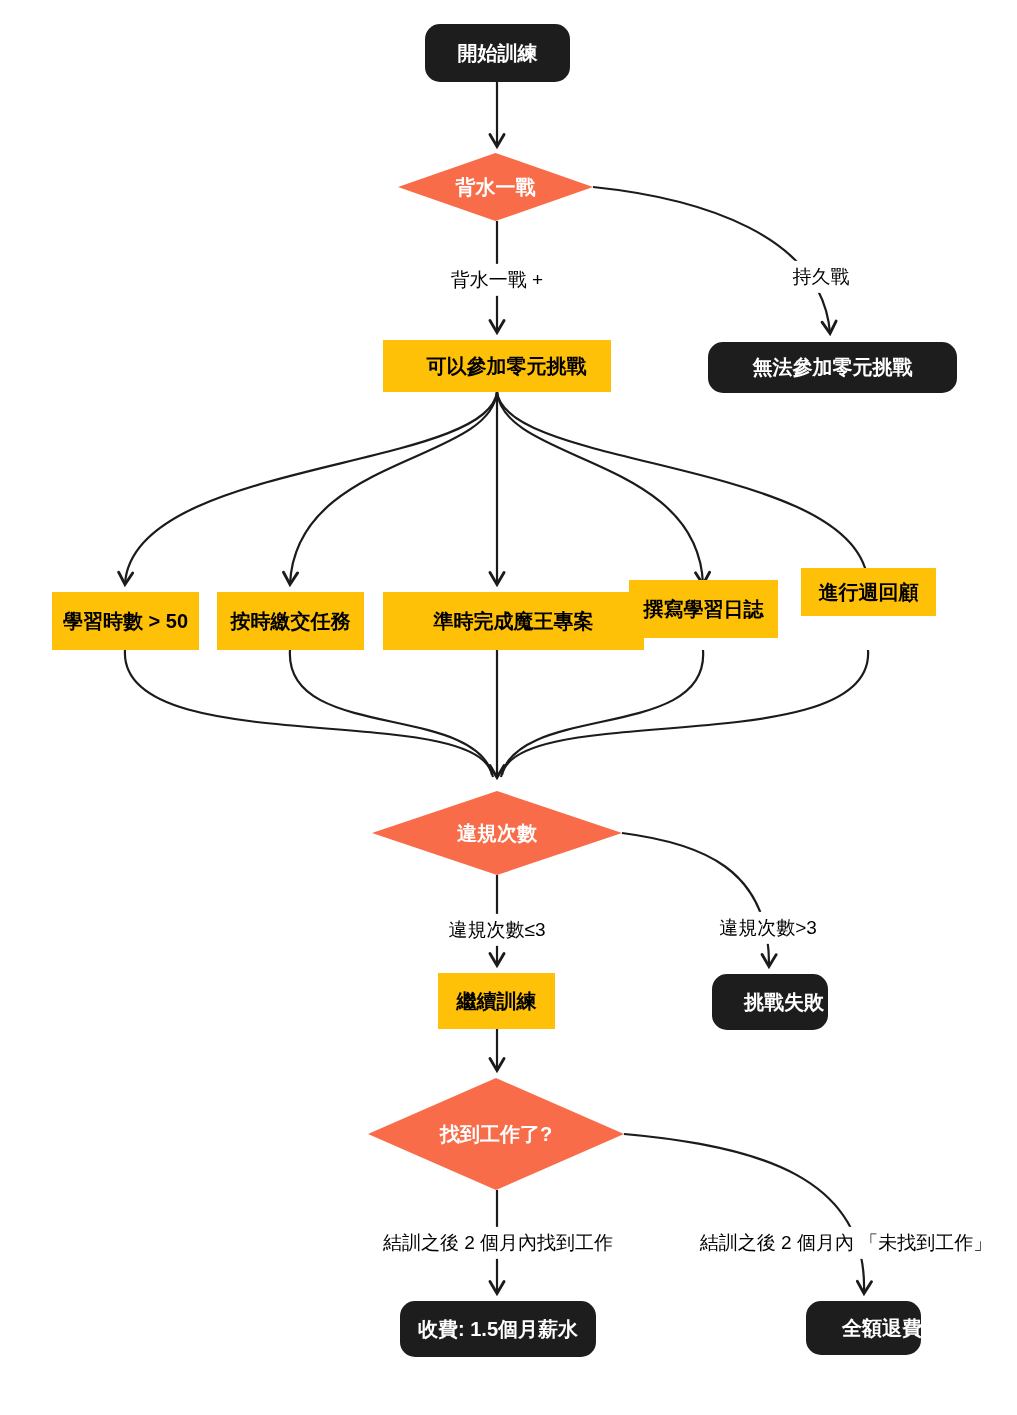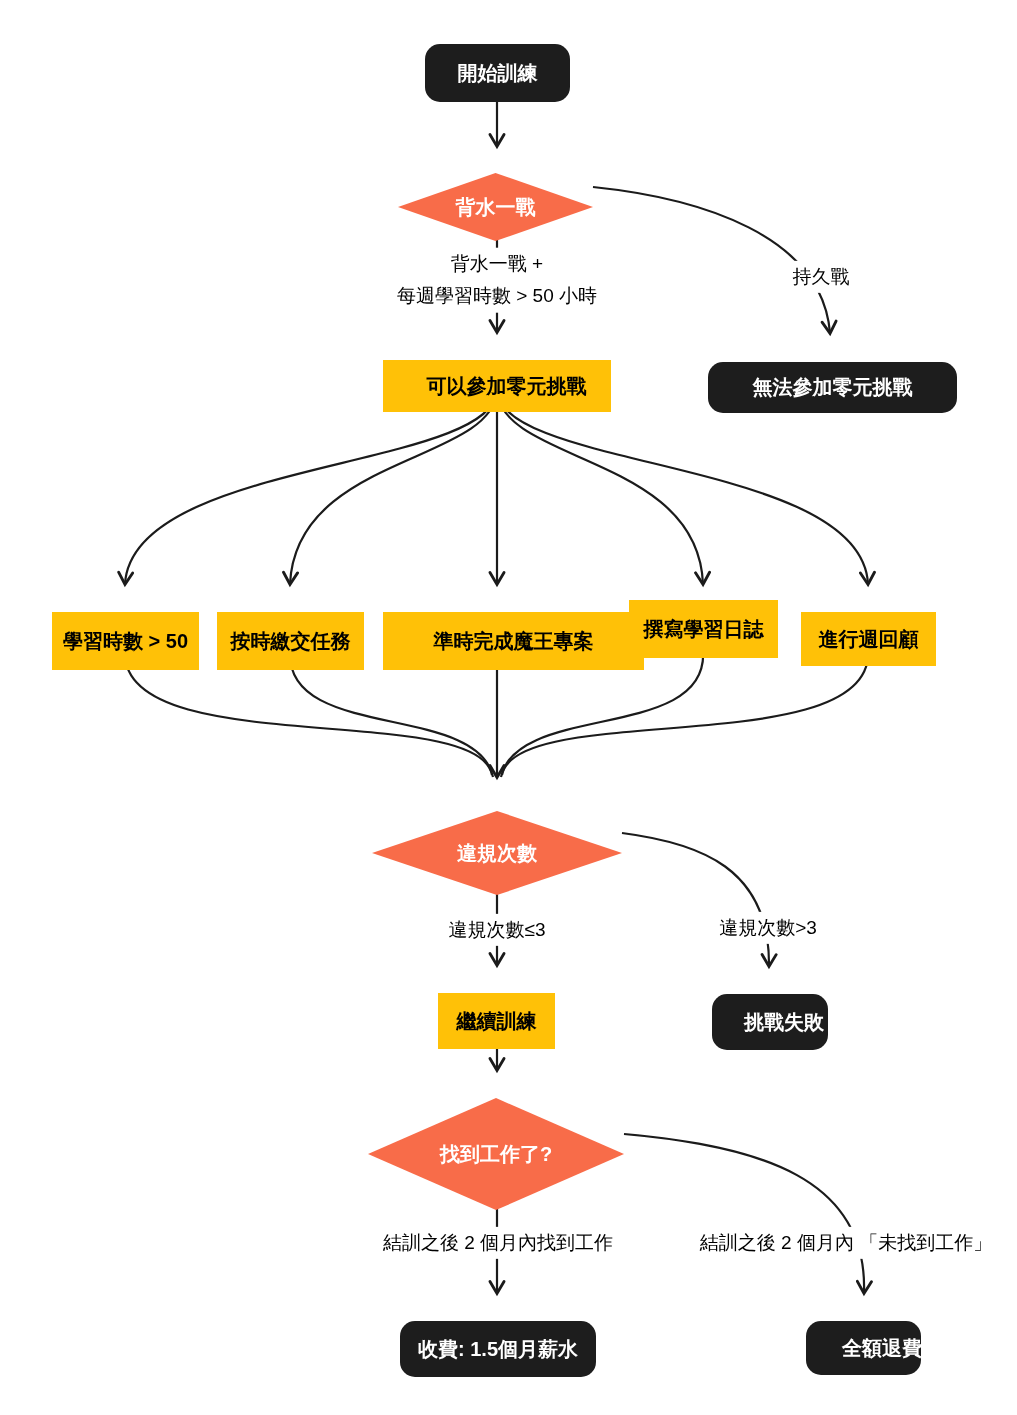--- a/index.html
+++ b/index.html
@@ -21,21 +21,20 @@
     display: flex;
     align-items: center;
     justify-content: center;
     text-align: left;
     font-size: 20px;
     font-weight: 700;
     line-height: 1.25;
     z-index: 3;
     box-sizing: border-box;
     white-space: nowrap;
-    margin-top: 20px;
   }
   .node-black {
     background: #1d1d1d;
     color: #ffffff;
     border-radius: 15px;
   }
   .node-yellow {
     background: #ffc107;
     color: #000000;
   }
@@ -90,41 +89,40 @@
       <path d="M622,833 C700,843 770,868 769,966" marker-end="url(#arrowV)"></path>
 
       <path d="M497,1029 L497,1070" marker-end="url(#arrowV)"></path>
       <path d="M497,1190 L497,1293" marker-end="url(#arrowV)"></path>
       <path d="M624,1134 C760,1146 868,1178 864,1293" marker-end="url(#arrowV)"></path>
     </g>
   </svg>
 
   <div class="edge-label" style="left:497px; top:280px;">
     <span style="display:block">背水一戰 +</span>
-    <span style="display:block">每週學習時數 &gt; 50 小時</span>
   </div>
   <div class="edge-label" style="left:821px; top:277px;">持久戰</div>
   <div class="edge-label" style="left:497px; top:930px;">違規次數≤3</div>
   <div class="edge-label" style="left:768px; top:928px;">違規次數&gt;3</div>
   <div class="edge-label" style="left:498px; top:1243px;text-align:center;">結訓之後 2 個月內找到工作</div>
   <div class="edge-label" style="left:846px; top:1243px;">結訓之後 2 個月內 「未找到工作」</div>
 
   <div class="node node-black" style="left:425px; top:24px; width:145px; height:58px;">開始訓練</div>
 
   <div class="node node-diamond" style="left:398px; top:153px; width:195px; height:68px;">背水一戰</div>
 
   <div class="node node-yellow" style="left:383px; top:340px; width:228px; height:52px;padding-left:19px;">可以參加零元挑戰</div>
 
   <div class="node node-black" style="left:708px; top:342px; width:249px; height:51px;">無法參加零元挑戰</div>
 
   <div class="node node-yellow" style="left:52px; top:592px; width:147px; height:58px;">學習時數 &gt; 50</div>
   <div class="node node-yellow" style="left:217px; top:592px; width:147px; height:58px;">按時繳交任務</div>
   <div class="node node-yellow" style="left:383px; top:592px; width:261px; height:58px;">準時完成魔王專案</div>
   <div class="node node-yellow" style="left:629px; top:580px; width:149px; height:58px;font-family:Liberation Serif, serif;">撰寫學習日誌</div>
-  <div class="node node-yellow" style="left:801px; top:592px; width:135px; height:54px;">進行週回顧</div>
+  <div class="node node-yellow" style="left:801px; top:568px; width:135px; height:48px;">進行週回顧</div>
 
   <div class="node node-diamond" style="left:372px; top:791px; width:250px; height:84px;">違規次數</div>
 
   <div class="node node-yellow" style="left:438px; top:973px; width:117px; height:56px;">繼續訓練</div>
 
   <div class="node node-black" style="left:712px; top:974px; width:116px; height:56px;padding-left:28px;">挑戰失敗</div>
 
   <div class="node node-diamond" style="left:368px; top:1078px; width:256px; height:112px;">找到工作了?</div>
 
   <div class="node node-black" style="left:400px; top:1301px; width:196px; height:56px;">收費: 1.5個月薪水</div>

